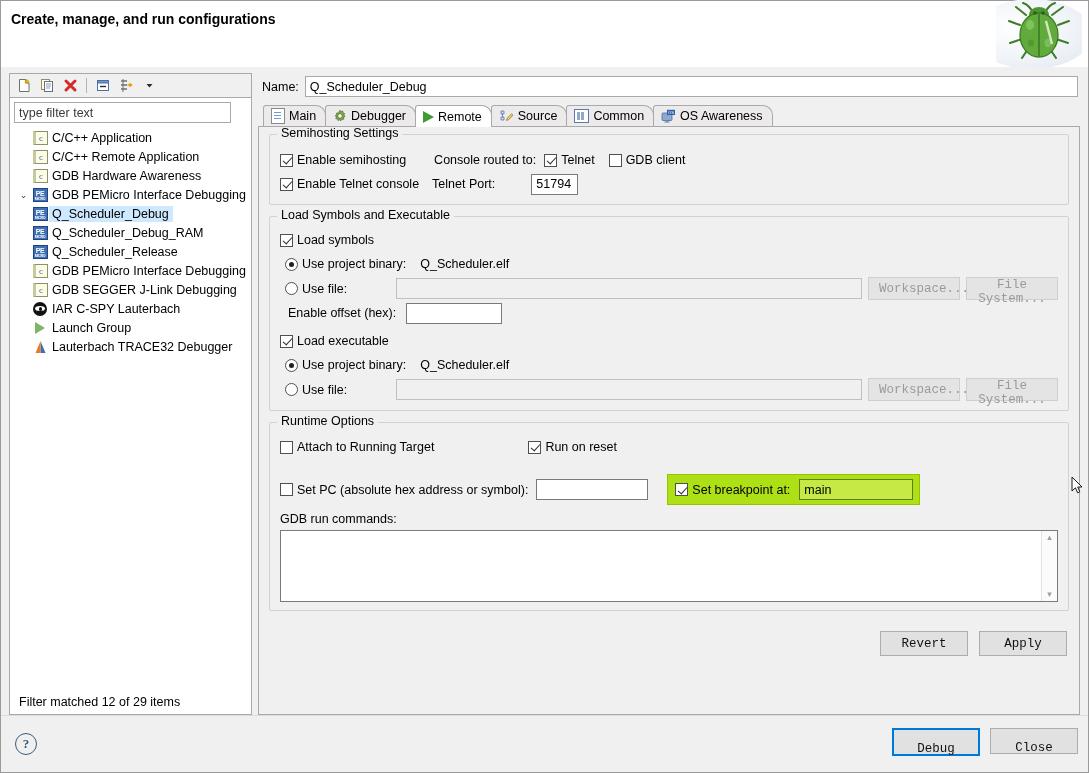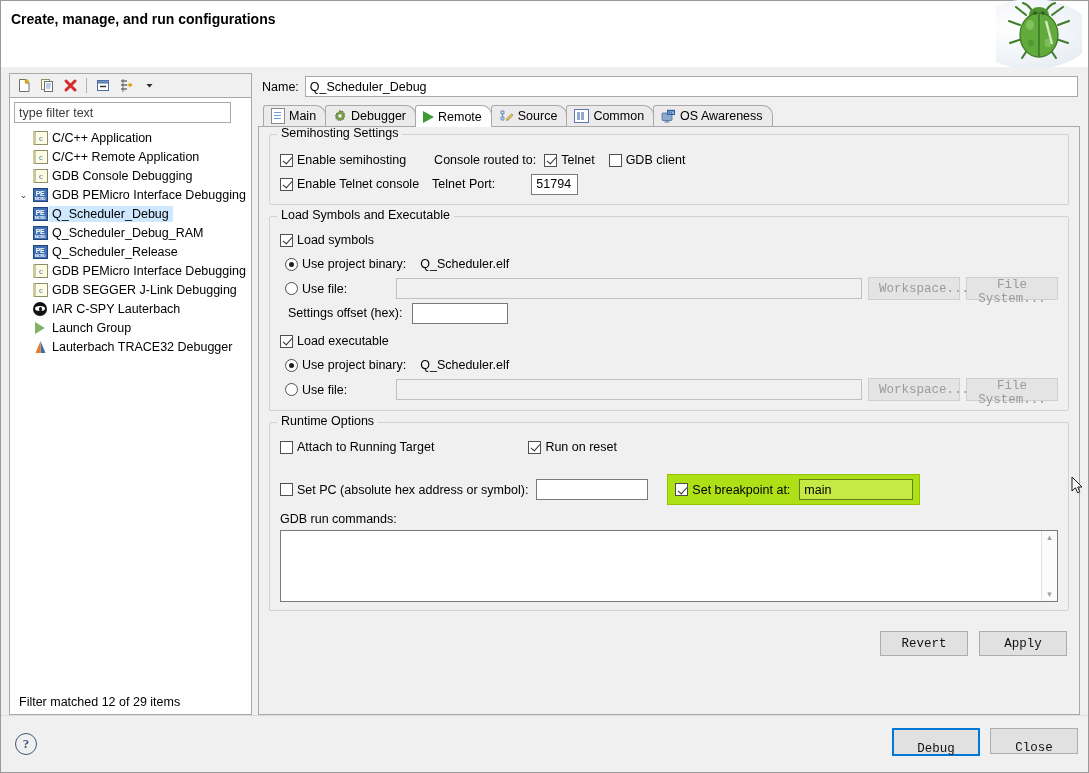--- a/index.html
+++ b/index.html
@@ -447,21 +447,21 @@
                 <span class="ic-c">c</span>
               </span>
             <span class="tl">C/C++ Remote Application</span>
           </div>
 
           <div class="trow">
             <span class="twisty"></span>
             <span class="ti">
                 <span class="ic-c">c</span>
               </span>
-            <span class="tl">GDB Console Debugging</span>
+            <span class="tl">GDB Hardware Awareness</span>
           </div>
 
           <div class="trow">
             <span class="twisty">⌄</span>
             <span class="ti">
                 <span class="ic-pe">PE<small>MICRO</small></span>
               </span>
             <span class="tl">GDB PEMicro Interface Debugging</span>
           </div>
 
@@ -626,21 +626,21 @@
 
             <div class="row" style="padding-left:5px">
               <span class="rb"></span>
               <span class="lbl">Use file:</span>
               <input class="tin disabled" style="flex: 1 1 auto; margin-left: 49px;" value="">
               <button class="btn dis" style="width:92px;margin-left:6px">Workspace...</button>
               <button class="btn dis" style="width:92px;margin-left:6px">File System...</button>
             </div>
 
             <div class="row" style="padding-left:5px">
-              <span class="lbl" style="margin-left:3px">Settings offset (hex):</span>
+              <span class="lbl" style="margin-left:3px">Enable offset (hex):</span>
               <input class="tin" style="width: 96px; margin-left: 10px;" value="">
             </div>
 
             <div class="row" style="margin-top:6px">
               <span class="cb on"></span>
               <span class="lbl">Load executable</span>
             </div>
 
             <div class="row" style="padding-left:5px">
               <span class="rb on"></span>

